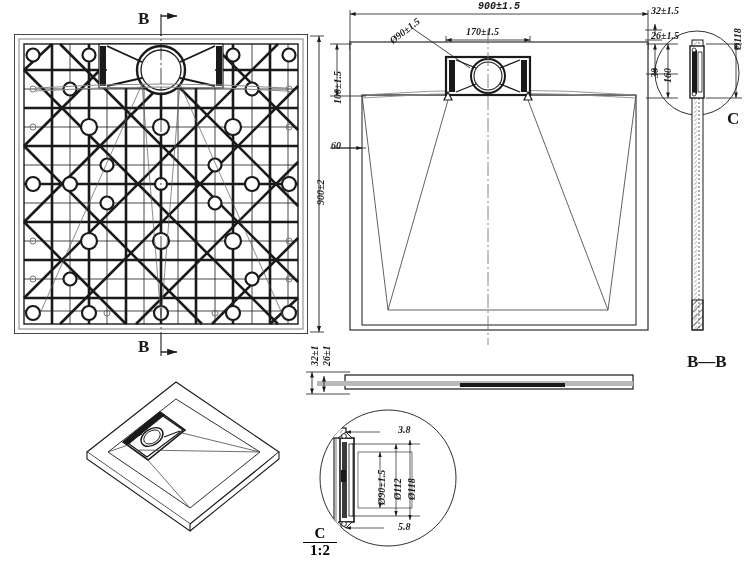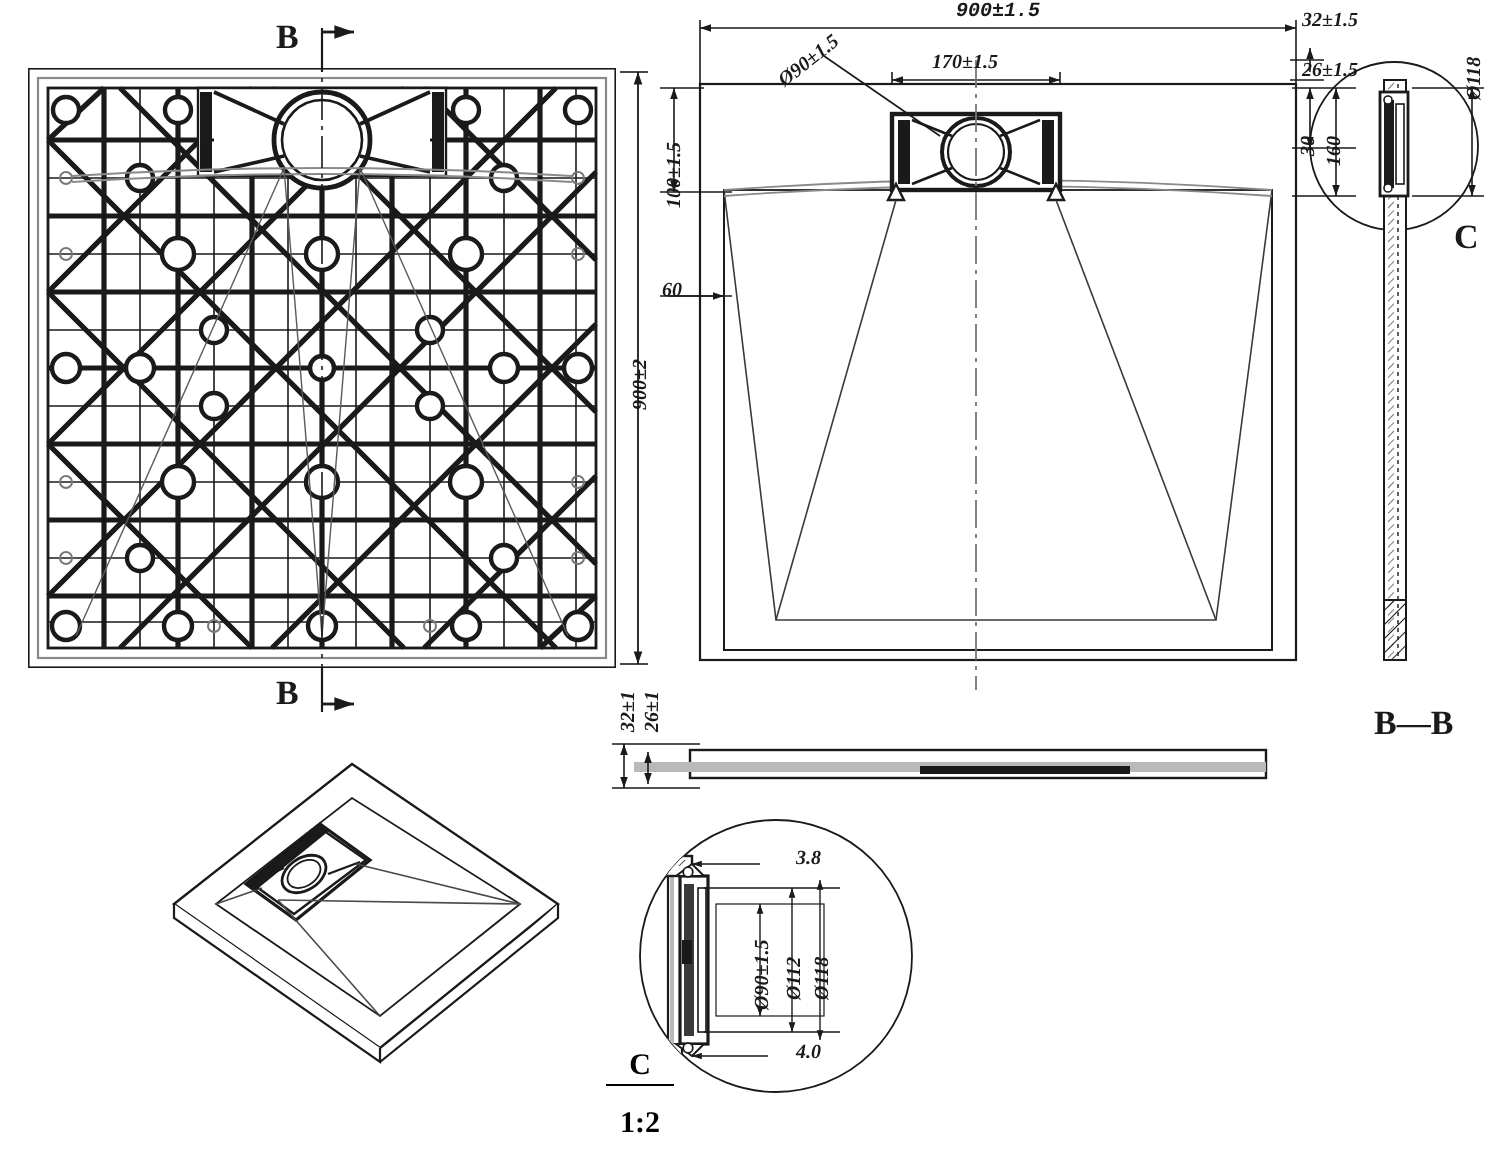--- a/index.html
+++ b/index.html
@@ -10,21 +10,21 @@
   .lbl{position:absolute;font-family:"Liberation Serif", serif;
        font-weight:700;color:#1a1a1a;white-space:nowrap;line-height:1;}
   .dim{position:absolute;font-family:"Liberation Serif", serif;
        font-style:italic;font-weight:700;color:#1a1a1a;white-space:nowrap;
        font-size:10px;line-height:1;}
   .rot90{transform:rotate(-90deg);transform-origin:0 0;}
   .rot45{transform:rotate(-38deg);transform-origin:0 0;}
   .sect-letter{font-size:17px;font-weight:700;font-family:"Liberation Serif",serif;}
   .scale-lbl{position:absolute;text-align:center;font-weight:700;
              font-family:"Liberation Serif",serif;font-size:15px;line-height:1.05;}
-  .scale-lbl .den{border-top:1.6px solid #000;display:block;padding-top:12px;}
+  .scale-lbl .den{border-top:1.6px solid #000;display:block;padding-top:0px;}
 </style>
 </head>
 <body>
 
 <div class="stage">
 
 <svg viewBox="0 0 752 576">
   <defs>
     <pattern id="hatch" width="5" height="5" patternTransform="rotate(45)" patternUnits="userSpaceOnUse">
       <line x1="0" y1="0" x2="0" y2="5" stroke="#1a1a1a" stroke-width="1"></line>
@@ -394,20 +394,20 @@
 
 <div class="lbl sect-letter" style="left:687px;top:340px;margin-top:13px;">B—B</div>
 
 <div class="dim rot90" style="left:310px;top:366px;">32±1</div>
 <div class="dim rot90" style="left:322px;top:366px;">26±1</div>
 
 <div class="dim" style="left:398px;top:425px;text-align:center;">3.8</div>
 <div class="dim rot90" style="left:377px;top:505px;">Ø90±1.5</div>
 <div class="dim rot90" style="left:393px;top:500px;">Ø112</div>
 <div class="dim rot90" style="left:407px;top:500px;">Ø118</div>
-<div class="dim" style="left:398px;top:522px;">4.0</div>
+<div class="dim" style="left:398px;top:522px;">5.8</div>
 
 <div class="scale-lbl" style="left:303px;top:526px;width:34px;">
   <span>C</span>
   <span class="den">1:2</span>
 </div>
 
 </div>
 
 </body></html>

